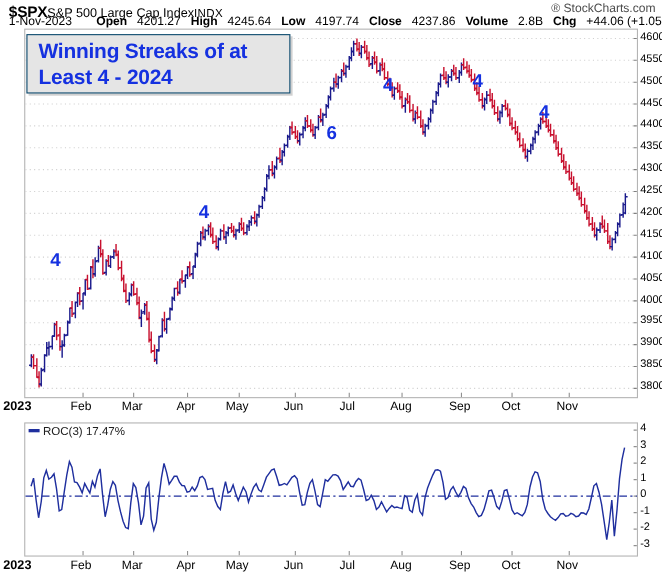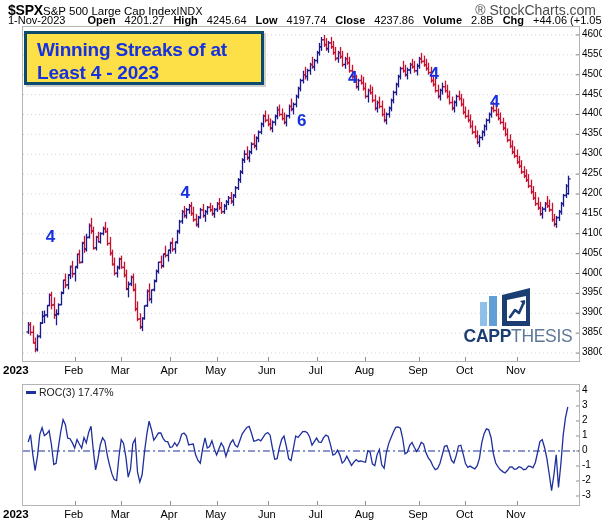--- a/index.html
+++ b/index.html
@@ -52,21 +52,21 @@
     white-space: nowrap;
     font-size: 11px;
   }
   .hdr-line2 .lbl { font-weight: bold; margin-top: 10px; }
   .hdr-line2 .val { font-weight: normal; }
   .hdr-line2 .sp { display:inline-block; width:9px; }
   .hdr-line2 .sp-big { display:inline-block; width:22px; }
   .brand {
     position: absolute;
     right: 6px; top: 2px;
-    font-size: 14px;
+    font-size: 11px;
     color: #4d4d4d;
     white-space: nowrap;
   }
 
   
   .panel {
     position: absolute;
     border: 1px solid #b4b4b4;
     background: #ffffff;
     box-sizing: border-box;
@@ -114,22 +114,22 @@
     font-weight: bold;
     font-size: 11.5px;
     transform: none;
   }
 
   
   #title-box {
     position: absolute;
     left: 24px; top: 31px;
     width: 240px; height: 54px;
-    background: #fde047;
-    border: 3px solid #0c4a6e;
+    background: #e5e5e5;
+    border: 1px solid #0c4a6e;
     box-shadow: 2px 2px 0 rgba(150,150,150,0.45);
     box-sizing: border-box;
   }
   #title-text {
     position: absolute;
     left: 10px; top: 4px;
     width: 224px;
     color: #1531e0;
     font-weight: bold;
     font-size: 19px;
@@ -1449,46 +1449,33 @@
       <div class="xlab" style="left: 315.609px;">Jul</div>
       <div class="xlab" style="left: 364.459px;">Aug</div>
       <div class="xlab" style="left: 417.961px;">Sep</div>
       <div class="xlab" style="left: 464.485px;">Oct</div>
       <div class="xlab" style="left: 515.661px;">Nov</div>
     </div>
 
   <div id="title-box">
     <div id="title-text">
       <span>Winning Streaks of at</span><br>
-      <span>Least 4 - 2023</span>
+      <span>Least 4 - 2024</span>
     </div>
   </div>
 
   <div id="markers">
       <div class="marker" style="left: 50.4249px; top: 227.738px;">4</div>
       <div class="marker" style="left: 185.343px; top: 184px;">4</div>
       <div class="marker" style="left: 301.652px; top: 112.429px;">6</div>
       <div class="marker" style="left: 352.828px; top: 68.6905px;">4</div>
       <div class="marker" style="left: 434.245px; top: 64.7143px;">4</div>
       <div class="marker" style="left: 494.725px; top: 92.5476px;">4</div>
     </div>
 
-  <div id="logo">
-    <svg id="logo-mark" width="62" height="38" viewBox="0 0 62 38">
-      <rect x="2" y="14" width="7" height="24" fill="#8fc0e8"></rect>
-      <rect x="11" y="8" width="8" height="30" fill="#5f9ed6"></rect>
-      <path d="M24 7 L52 0 L52 38 L24 38 Z" fill="#1b3d72"></path>
-      <path d="M29 12 L48 8 L48 33 L29 33 Z" fill="#ffffff"></path>
-      <path d="M32 29 L37 22 L41 25 L46 14" stroke="#1b3d72" stroke-width="2.6" fill="none" stroke-linecap="round" stroke-linejoin="round"></path>
-      <path d="M42 13 L47 12 L46.2 17 Z" fill="#1b3d72"></path>
-    </svg>
-    <div id="logo-word">
-      <span class="capp">CAPP</span><span class="thesis">THESIS</span>
-    </div>
-  </div>
 
   <div id="roc-panel" class="panel">
     <svg id="roc-svg" class="plot-svg" width="556" height="120">
         <line x1="553" x2="556" y1="6" y2="6" stroke="#909090"></line>
         <line x1="553" x2="556" y1="21" y2="21" stroke="#909090"></line>
         <line x1="553" x2="556" y1="36" y2="36" stroke="#909090"></line>
         <line x1="553" x2="556" y1="51" y2="51" stroke="#909090"></line>
         <line x1="553" x2="556" y1="66" y2="66" stroke="#909090"></line>
         <line x1="553" x2="556" y1="81" y2="81" stroke="#909090"></line>
         <line x1="553" x2="556" y1="96" y2="96" stroke="#909090"></line>

